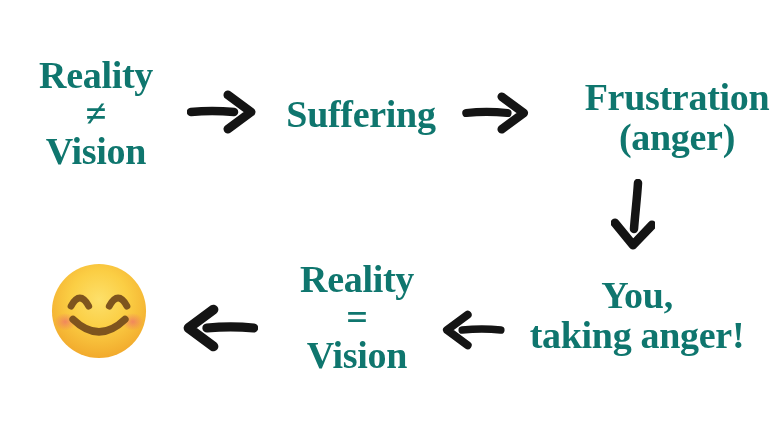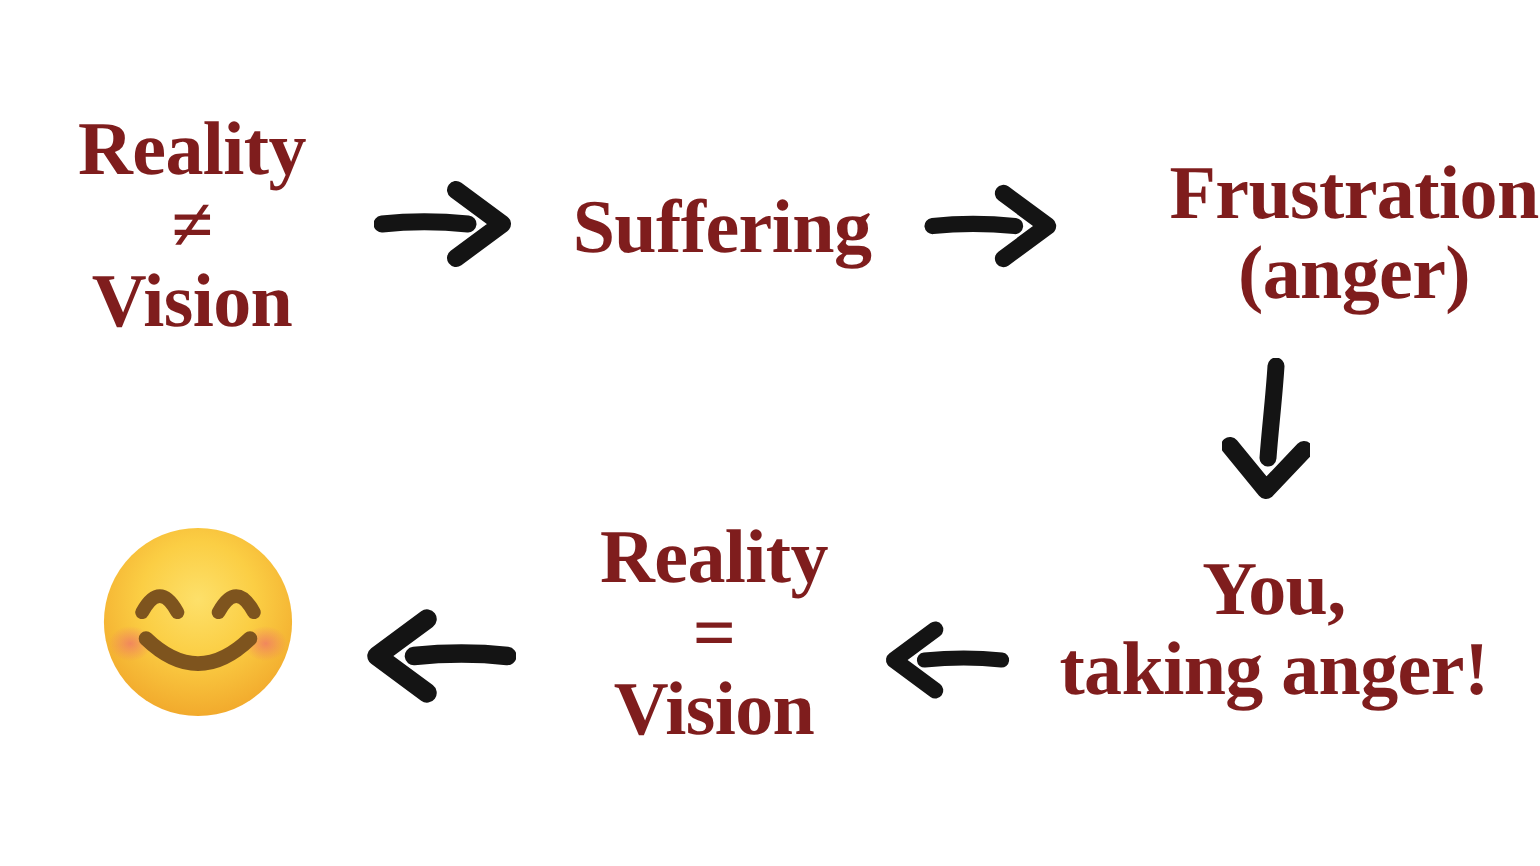--- a/index.html
+++ b/index.html
@@ -1,20 +1,20 @@
 <!DOCTYPE html>
 <html><head>
 <meta charset="utf-8">
 <title>Diagram</title>
 <style>
   html,body{margin:0;padding:0;background:#fff;}
   .stage{
     position:relative;width:770px;height:433px;background:#ffffff;overflow:hidden;
     font-family:"Liberation Serif","DejaVu Serif",serif;
-    font-weight:700;color:#7f1d1d;
+    font-weight:700;color:#0f766e;
   }
   .abs{position:absolute;transform:translate(-50%,-50%);}
   .node{
     display:flex;flex-direction:column;align-items:center;justify-content:center;
     text-align:center;font-size:38px;line-height:38px;white-space:nowrap;
     letter-spacing:-0.3px;
   }
   .node .line{display:block;}
   .lh40{line-height:40px;}
   

